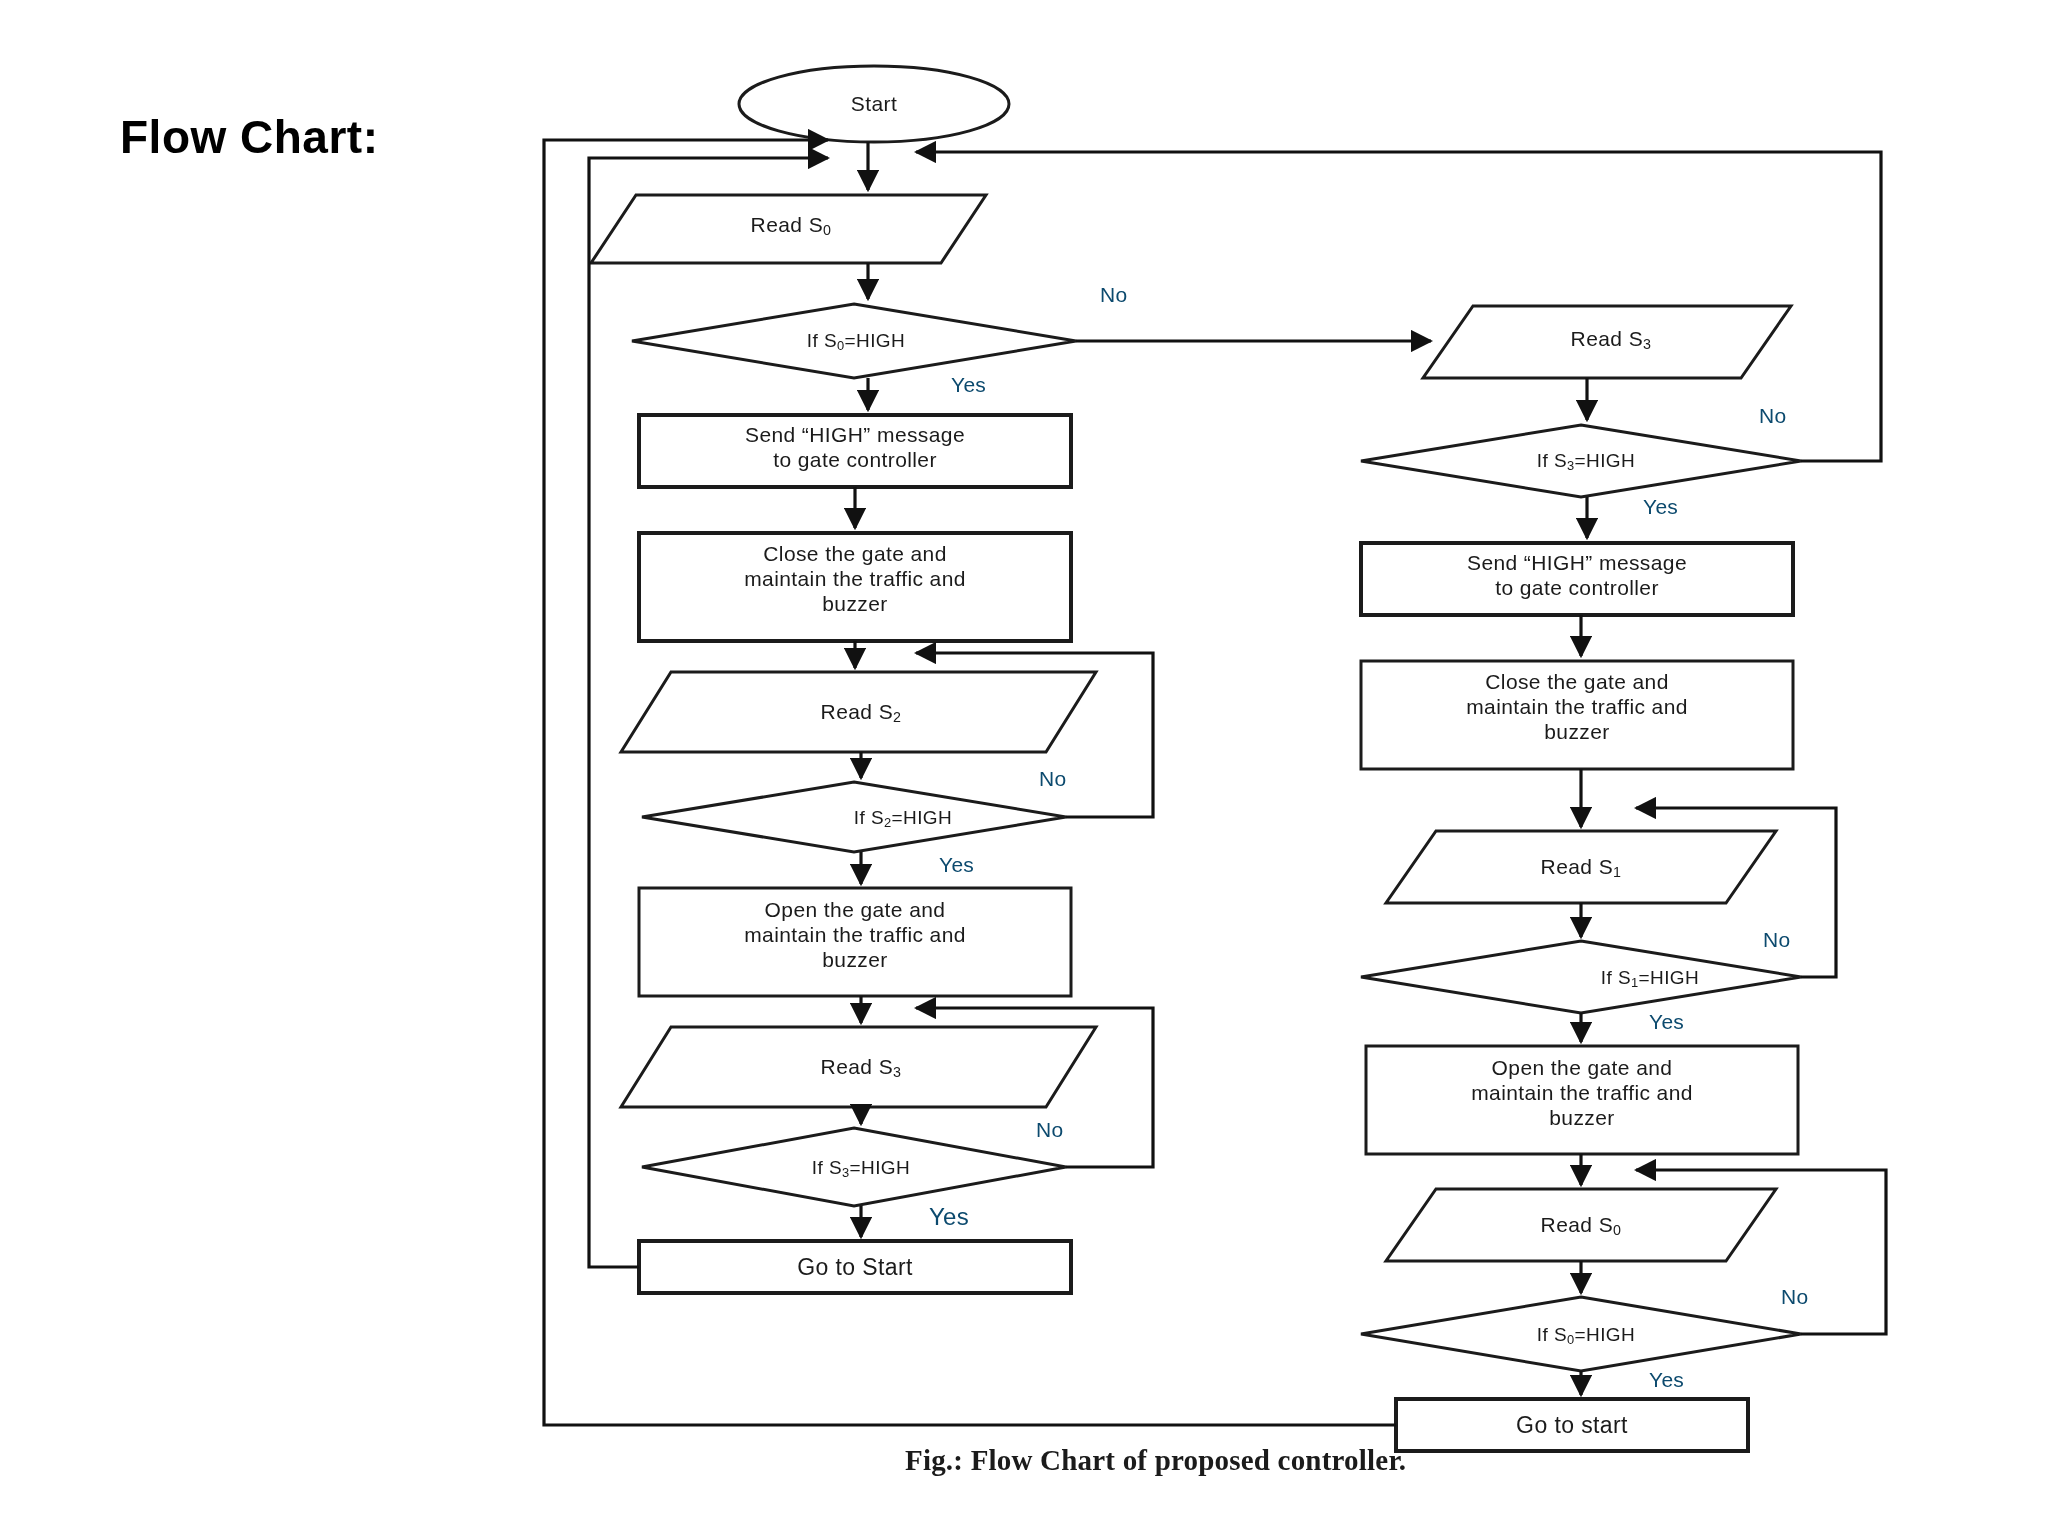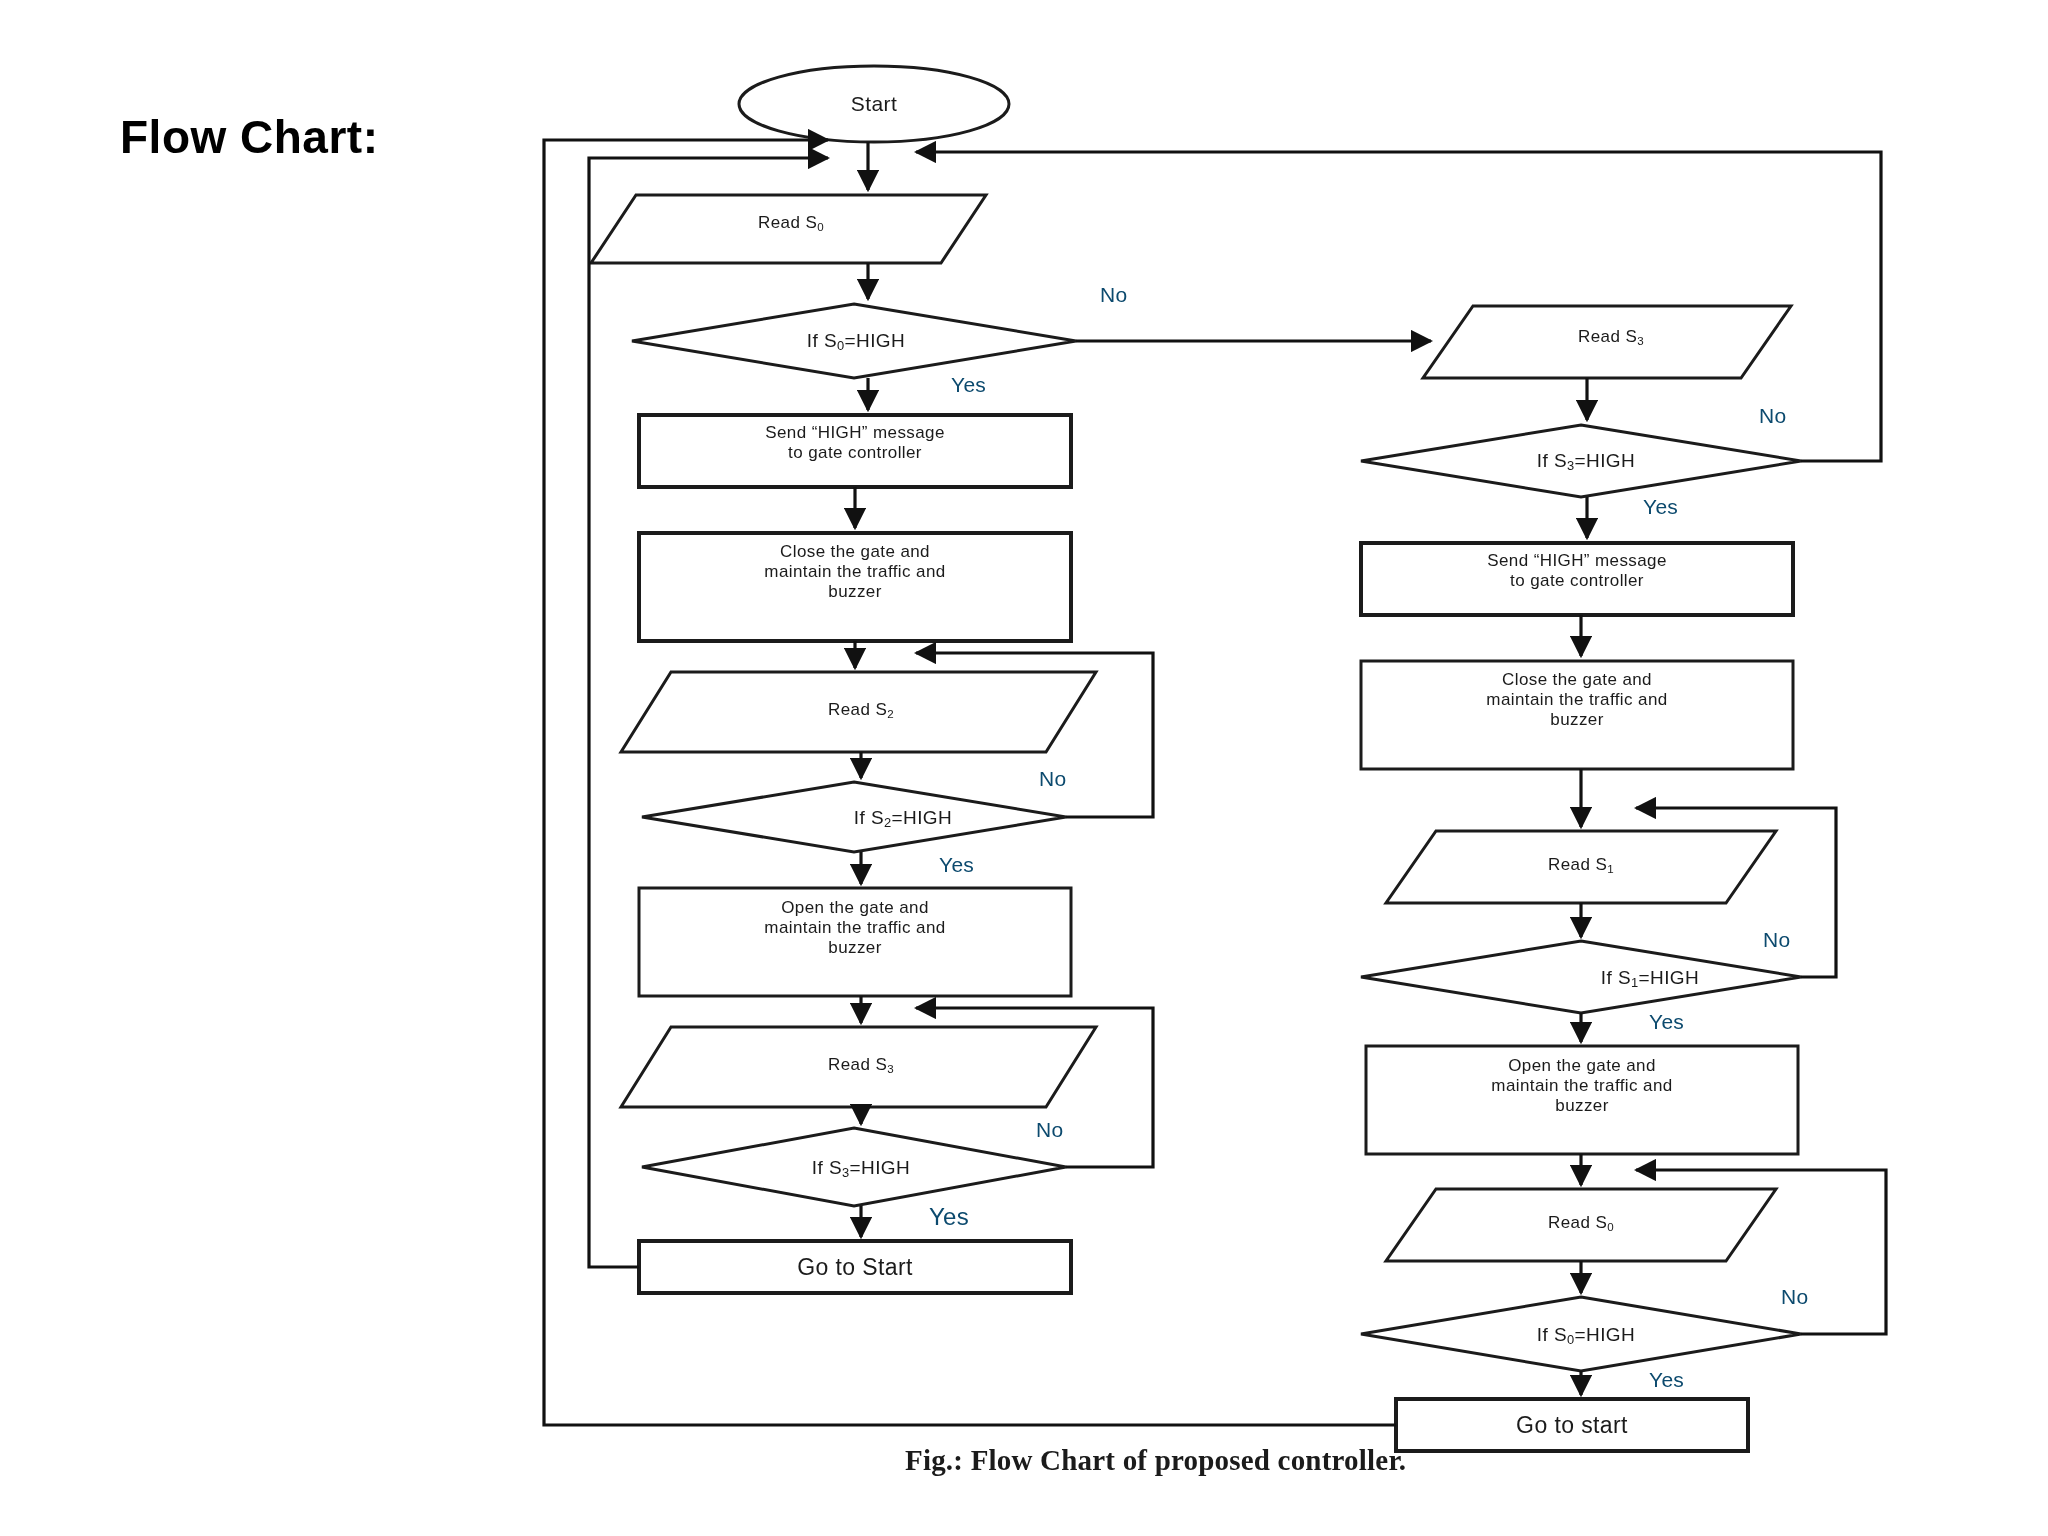--- a/index.html
+++ b/index.html
@@ -44,23 +44,23 @@
     position: absolute;
     color: #1b1b1b;
     font-family: "Liberation Sans", sans-serif;
     text-align: center;
     line-height: 1.18;
     pointer-events: none;
     white-space: pre-line;
     letter-spacing: 0.4px;
   }
   .lbl-start   { font-size: 21px; }
-  .lbl-io      { font-size: 17px; }
+  .lbl-io      { font-size: 21px; }
   .lbl-dec     { font-size: 19px; }
-  .lbl-proc    { font-size: 17px; }
+  .lbl-proc    { font-size: 21px; }
   .lbl-term    { font-size: 23px; }
   .edge-label {
     position: absolute;
     font-size: 21px;
     color: #0c4a6e;
     font-family: "Liberation Sans", sans-serif;
     letter-spacing: 0.3px;
   }
   #figure-caption {
     position: absolute;

